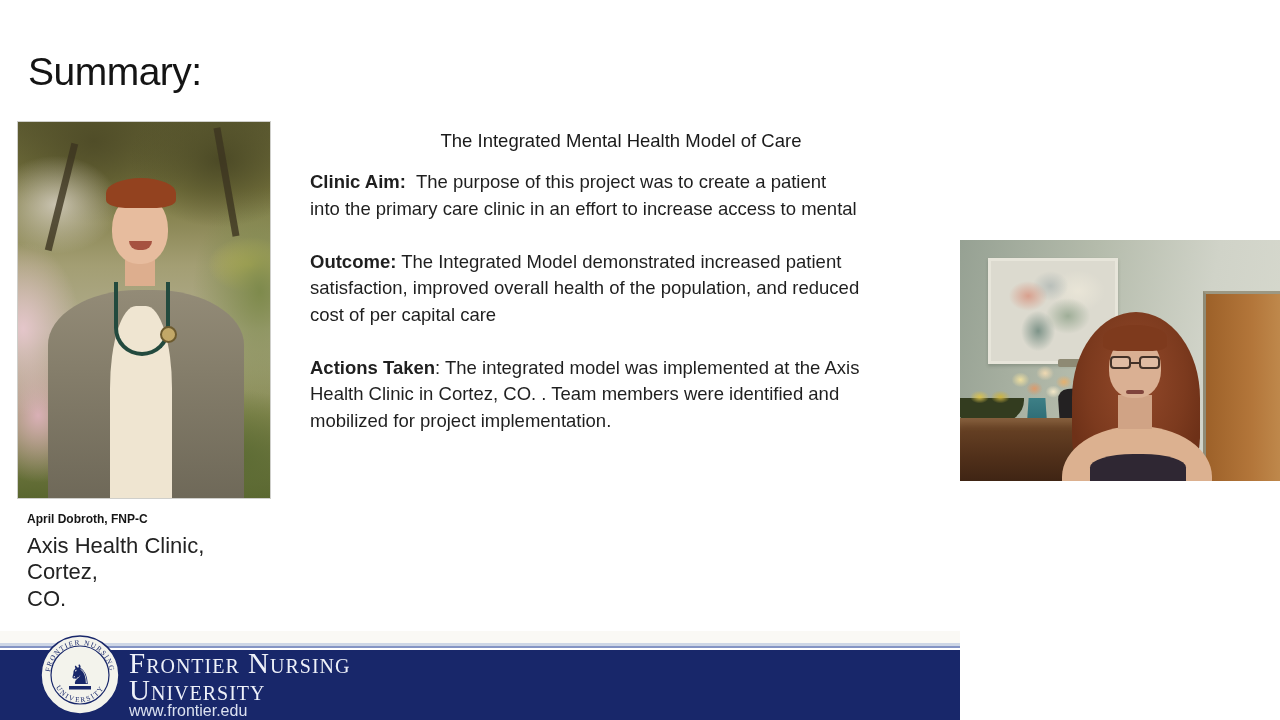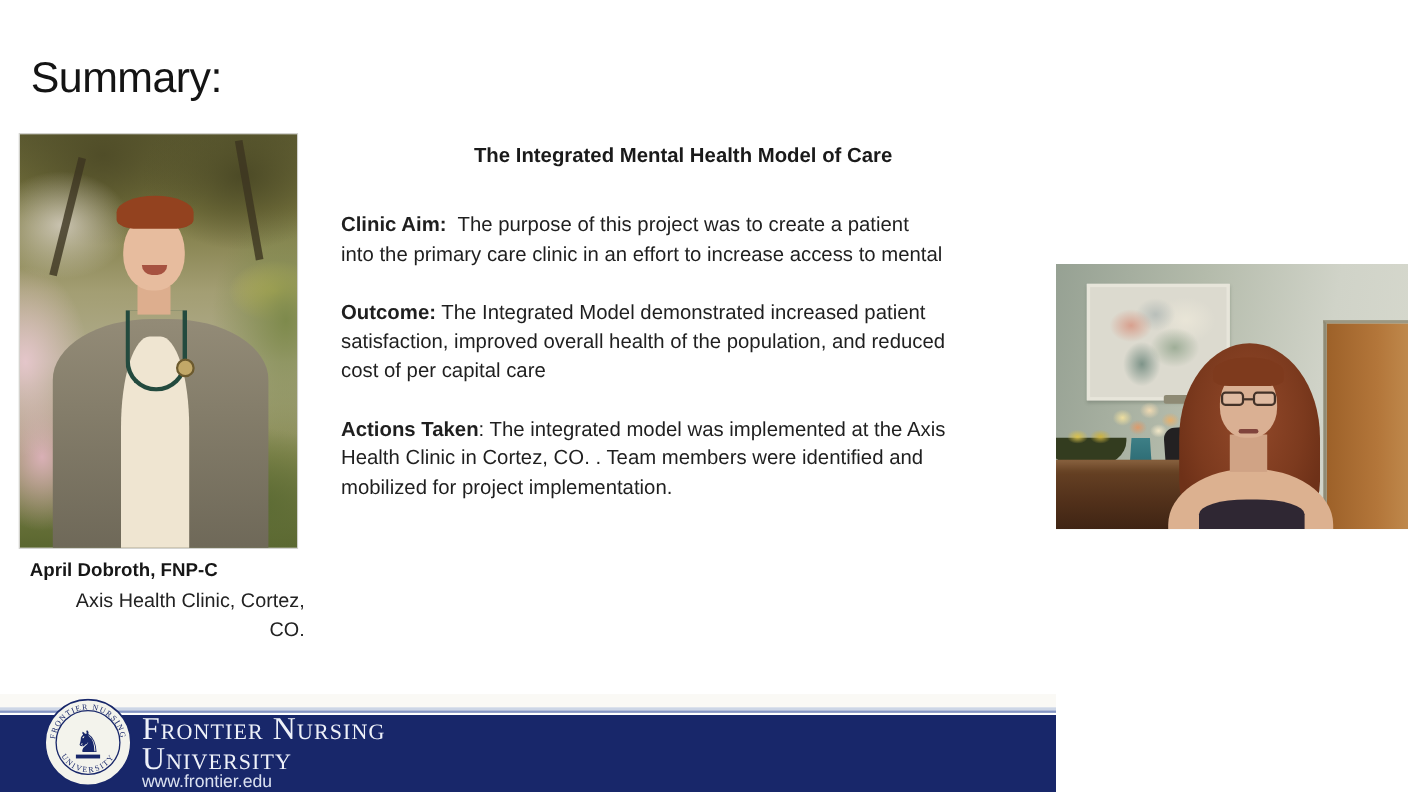--- a/index.html
+++ b/index.html
@@ -10,22 +10,22 @@
   }
 
   
   .slide-title {
     position:absolute; left:28px; top:50px;
     font-size:39px; line-height:1.15; font-weight:400; color:#141414;
     letter-spacing:-0.5px;
   }
   .content-block { position:absolute; left:310px; top:128px; width:622px; }
   .content-heading {
-    font-size:18.5px; font-weight:bold; text-align:center;
-    line-height:26px; margin-bottom:37px; color:#1a1a1a;
+    font-size:18.5px; font-weight:normal; text-align:center;
+    line-height:26px; margin-bottom:15px; color:#1a1a1a;
   }
   .para { margin-bottom:26.5px; }
   .para-line { font-size:18.5px; line-height:26.5px; white-space:pre-wrap; color:#1f1f1f; }
   .para-label { font-weight:bold; }
 
   
   .portrait {
     position:absolute; left:17px; top:121px; width:254px; height:378px;
     overflow:hidden; border:1px solid #cfcfcb;
     background:
@@ -71,22 +71,22 @@
     position:absolute; left:96px; top:160px; width:56px; height:74px;
     border:4px solid #234a3e; border-top:none; border-radius:0 0 34px 34px;
   }
   .portrait .steth-head {
     position:absolute; left:142px; top:204px; width:17px; height:17px;
     background:#c2a868; border:2px solid #6c5a2e; border-radius:50%;
   }
 
   
   .speaker-caption { position:absolute; left:27px; top:506px; width:250px; }
-  .speaker-name { font-size:17px; font-weight:bold; line-height:26.5px; color:#161616; }
-  .speaker-affil { font-size:18px; line-height:26.5px; color:#222;text-align:right; }
+  .speaker-name { font-size:12px; font-weight:bold; line-height:26.5px; color:#161616; }
+  .speaker-affil { font-size:22px; line-height:26.5px; color:#222; }
 
   
   .webcam {
     position:absolute; left:960px; top:240px; width:320px; height:241px; overflow:hidden;
     background:linear-gradient(100deg, #96a193 0%, #b4bbab 38%, #d0d3c8 72%, #d7d9ce 100%);
   }
   .webcam .painting {
     position:absolute; left:28px; top:18px; width:130px; height:106px;
     border:3px solid #e7e5da;
     background:

